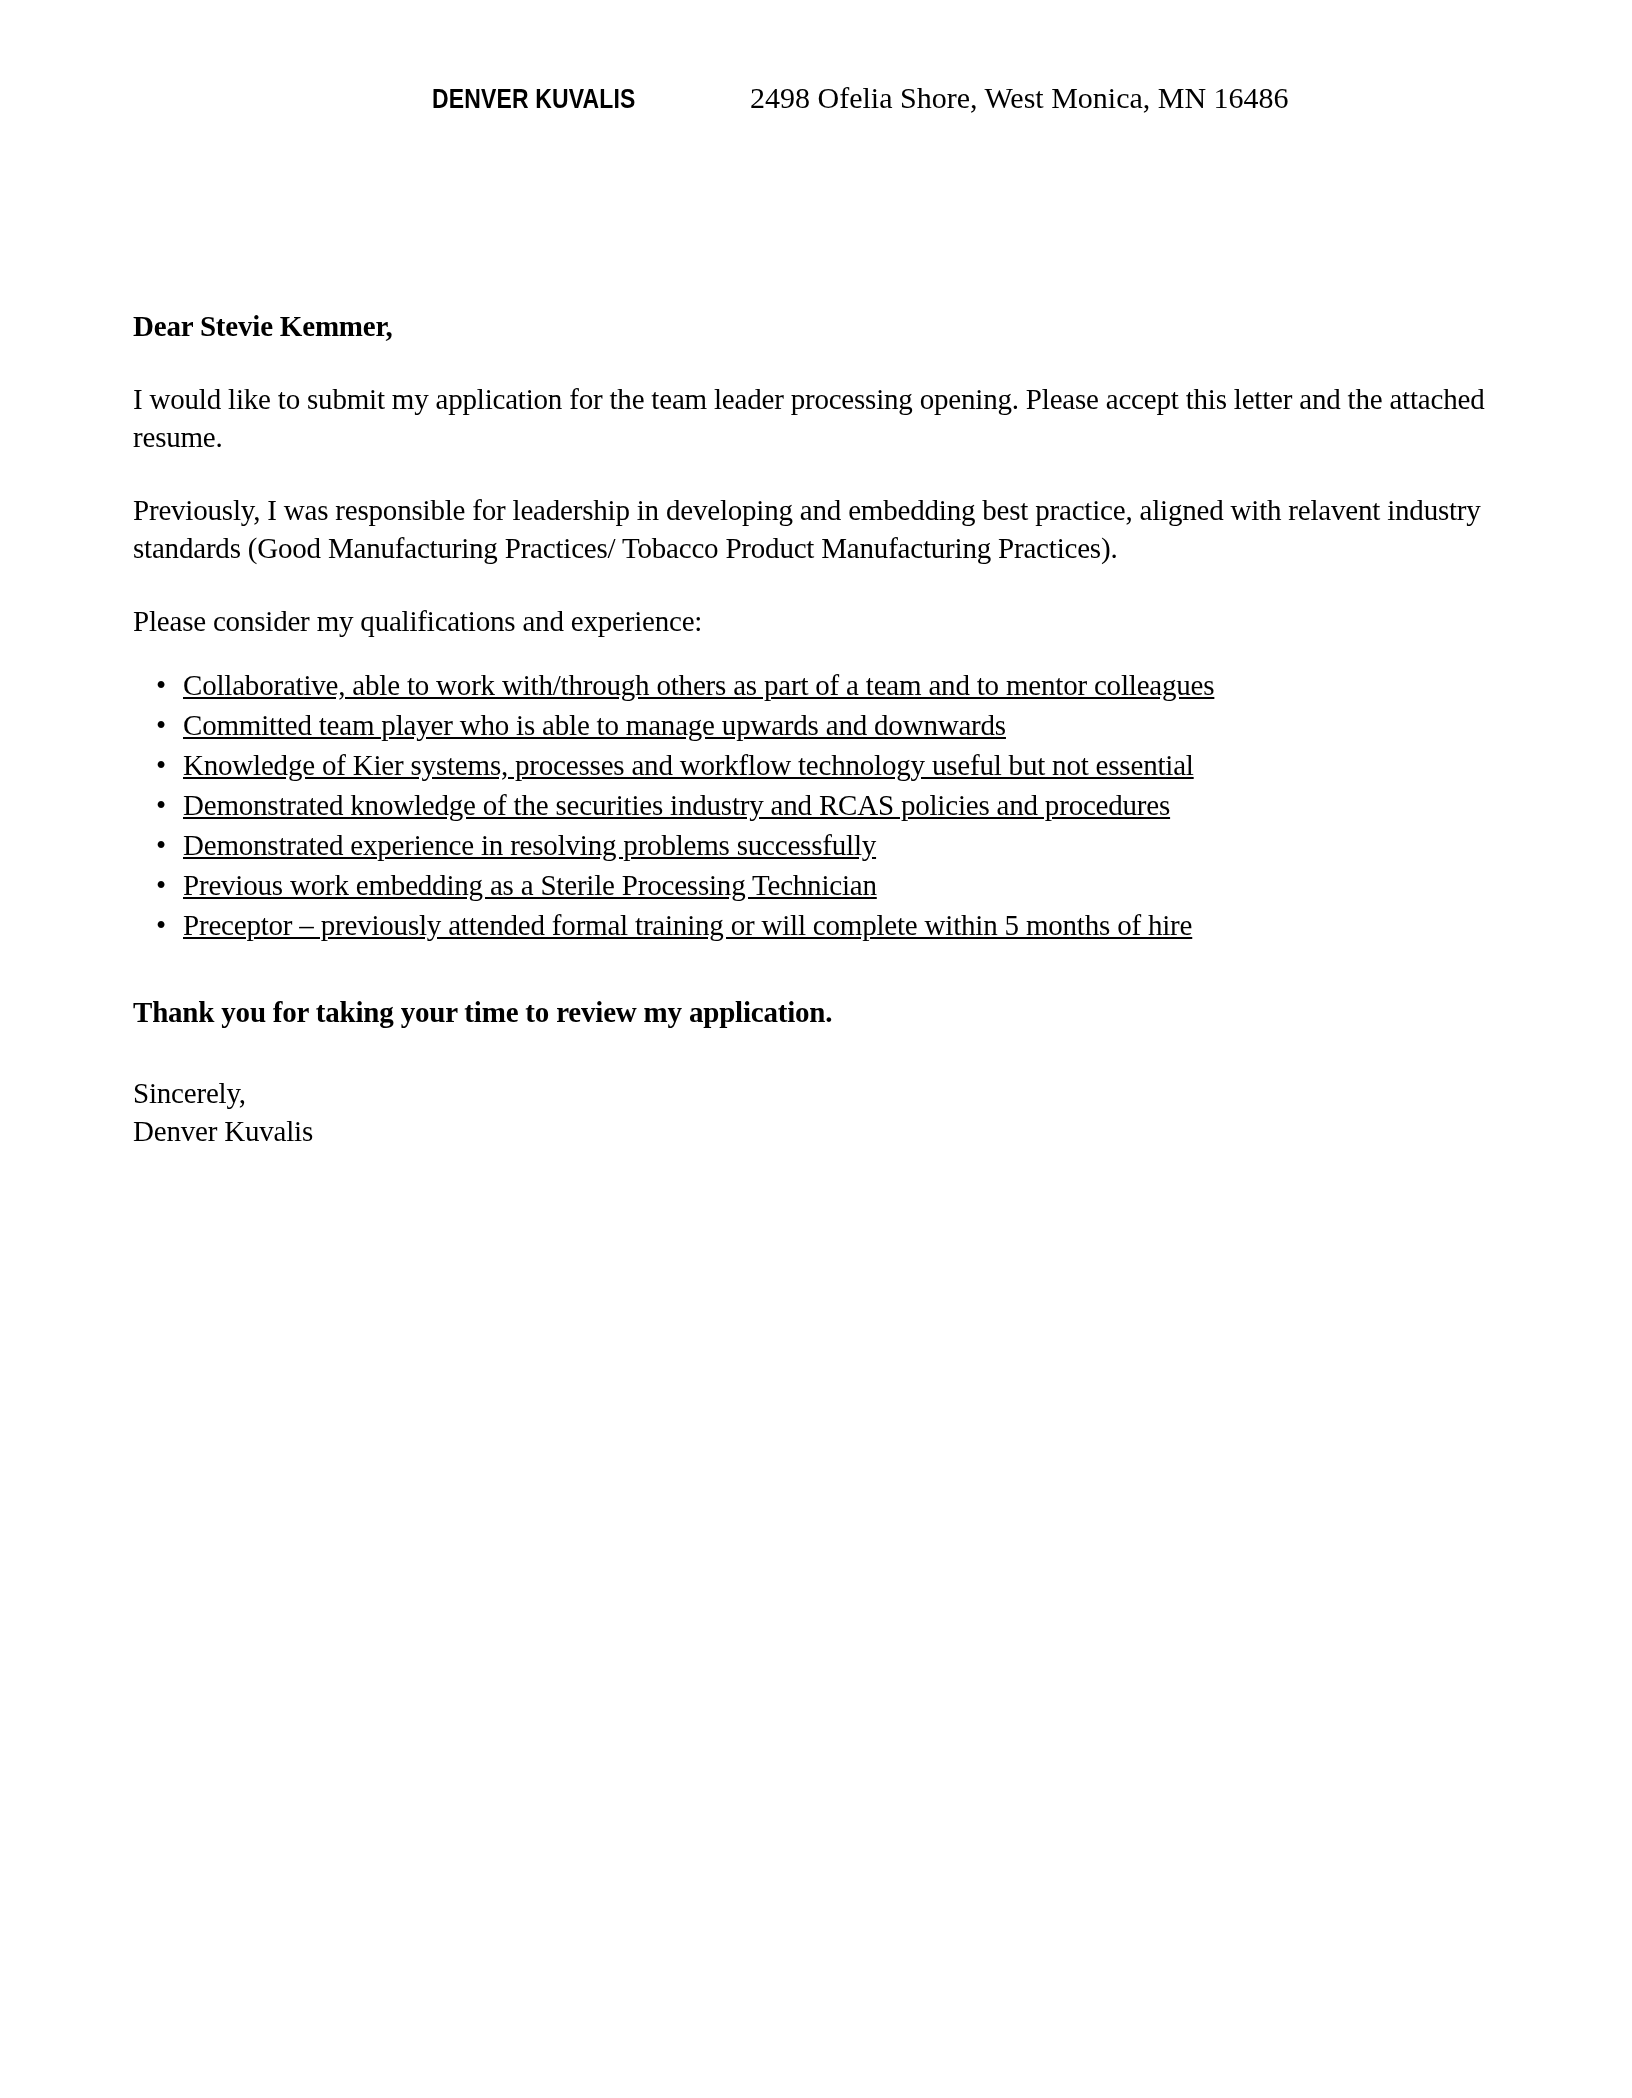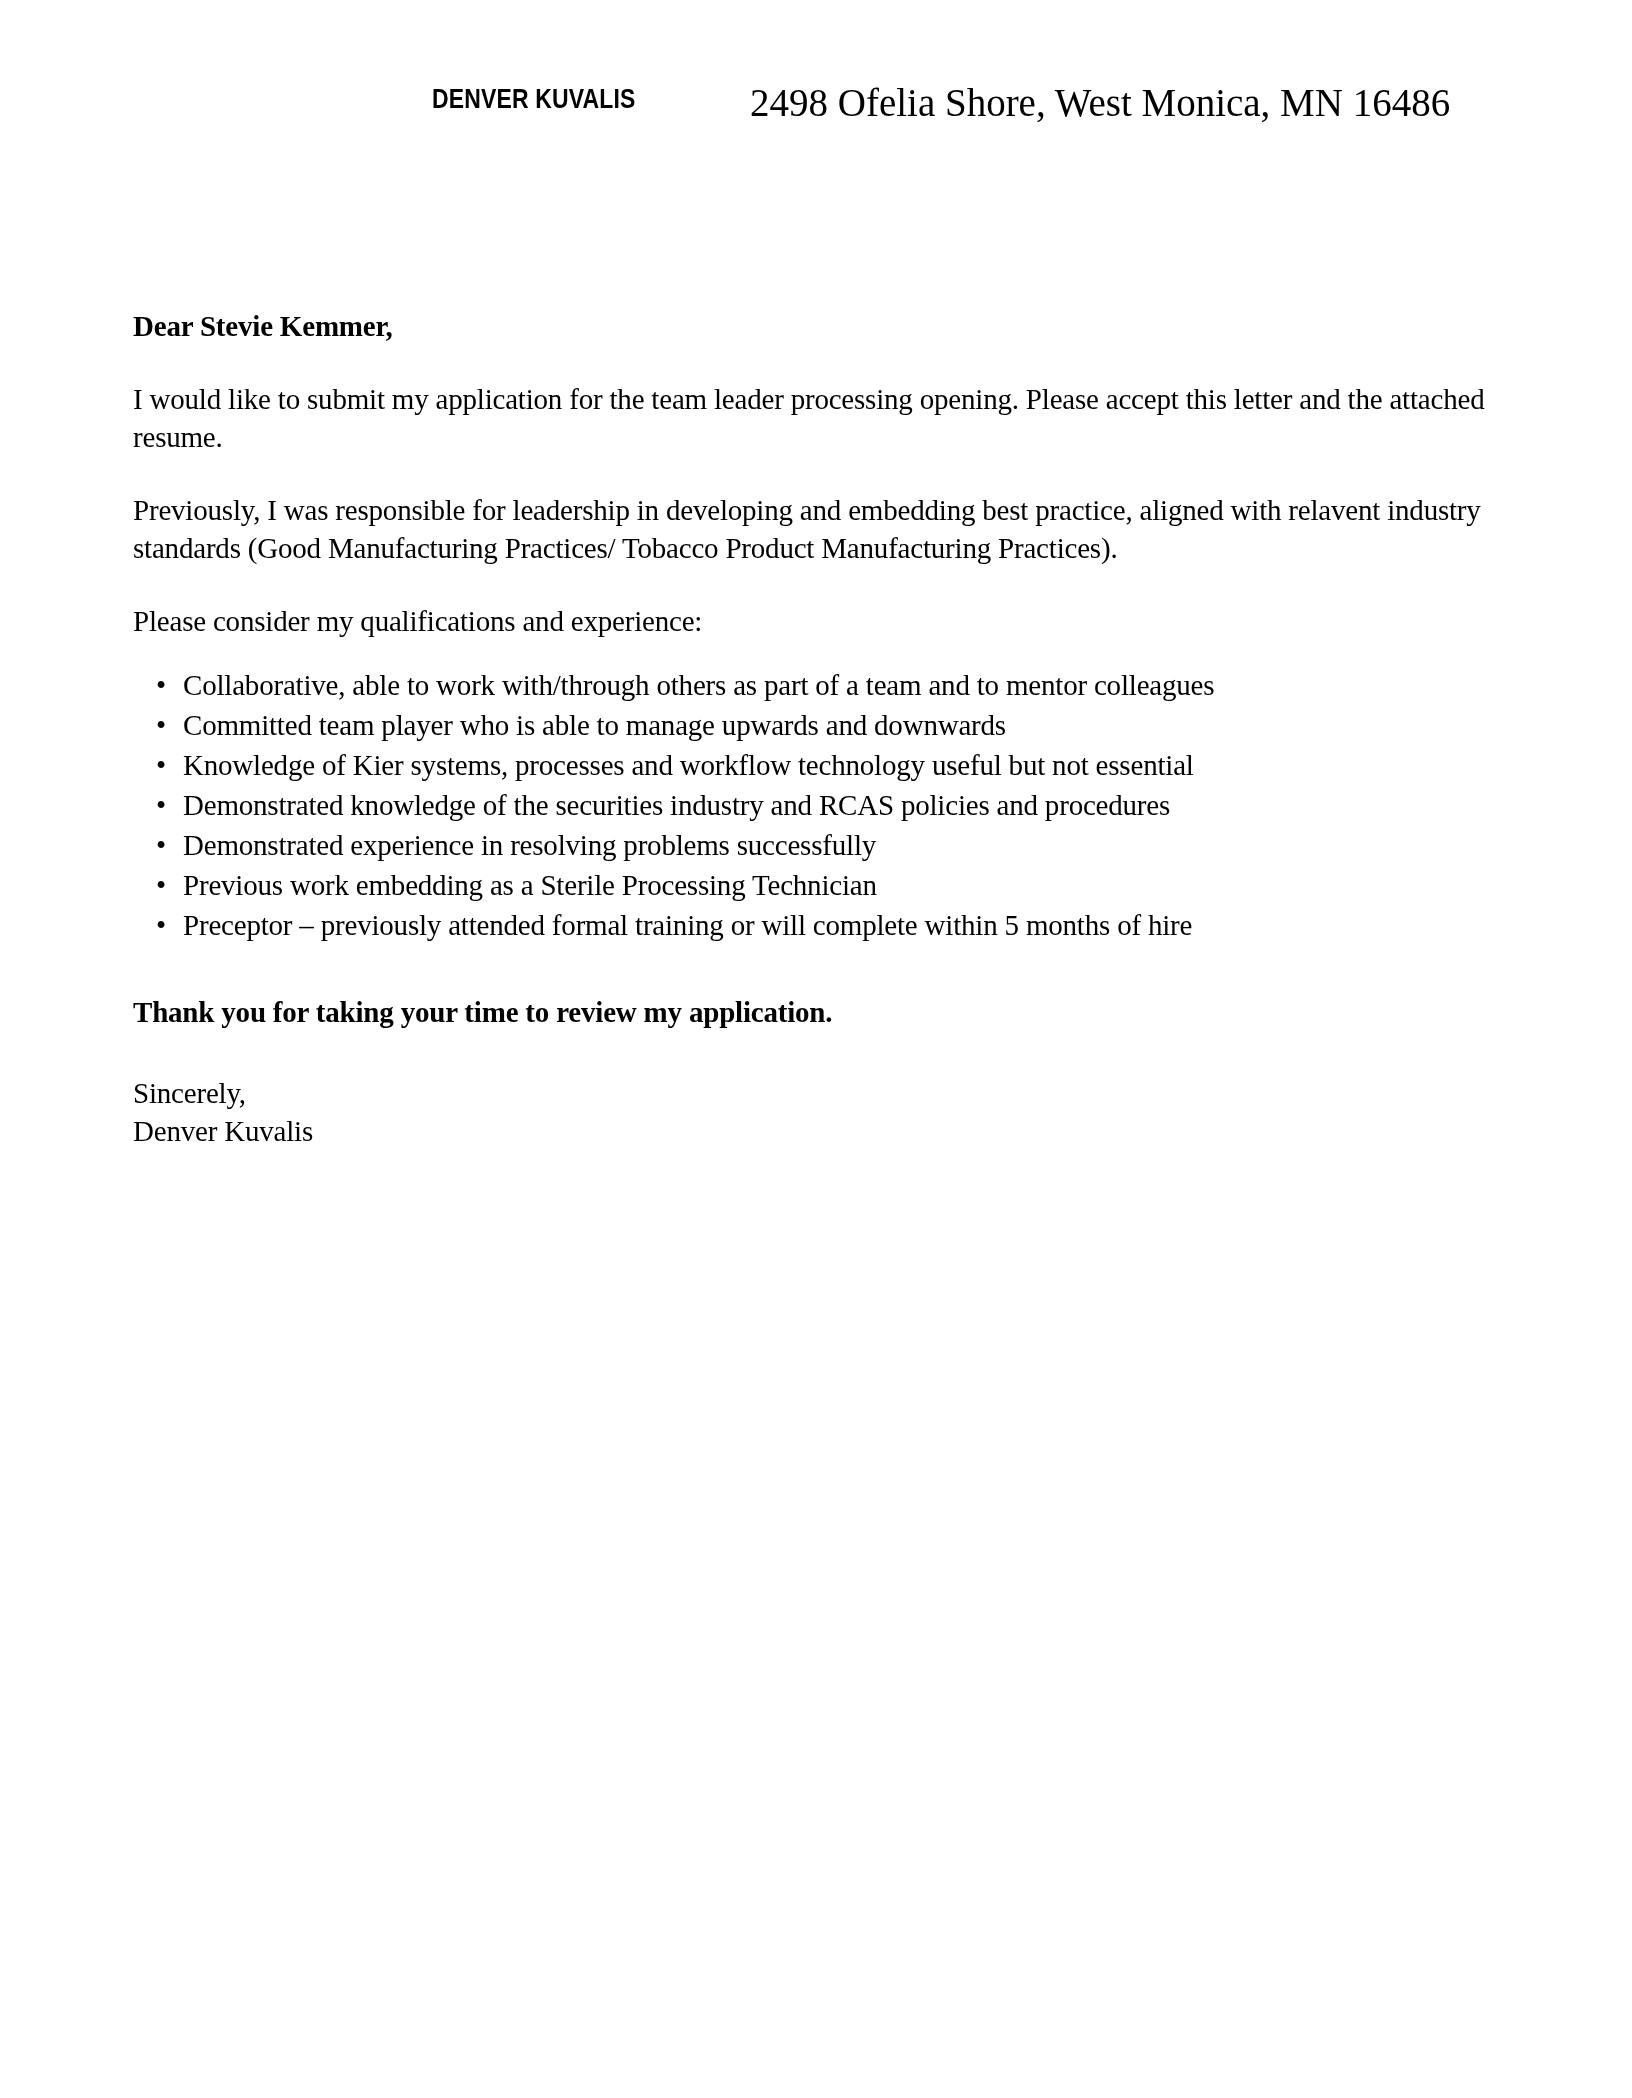--- a/index.html
+++ b/index.html
@@ -28,21 +28,21 @@
     line-height: 1;
     letter-spacing: 0.2px;
     transform: scaleX(0.82);
     transform-origin: left center;
     white-space: nowrap;
   }
   .sender-address {
     position: absolute;
     left: 750px;
     top: 83px;
-    font-size: 39px;
+    font-size: 30px;
     line-height: 1;
     white-space: nowrap;
   }
   
   .letter-body {
     padding: 307px 99px 0 133px;
     font-size: 29px;
     letter-spacing: -0.2px;
   }
   .letter-body p {
@@ -50,20 +50,21 @@
     line-height: 38px;
   }
   p.salutation {
     margin-top: 0;
     font-weight: bold;
   }
   ul.qualifications {
     margin: 25px 0 9px 0;
     padding: 0;
     list-style: none;
+    text-decoration: underline;
   }
   ul.qualifications li {
     position: relative;
     padding-left: 50px;
     line-height: 40px;
   }
   ul.qualifications li::before {
     content: "\2022";
     position: absolute;
     left: 23px;

